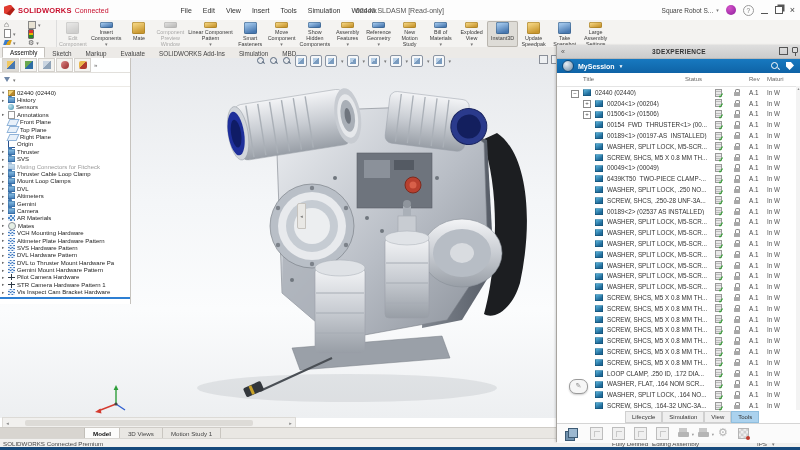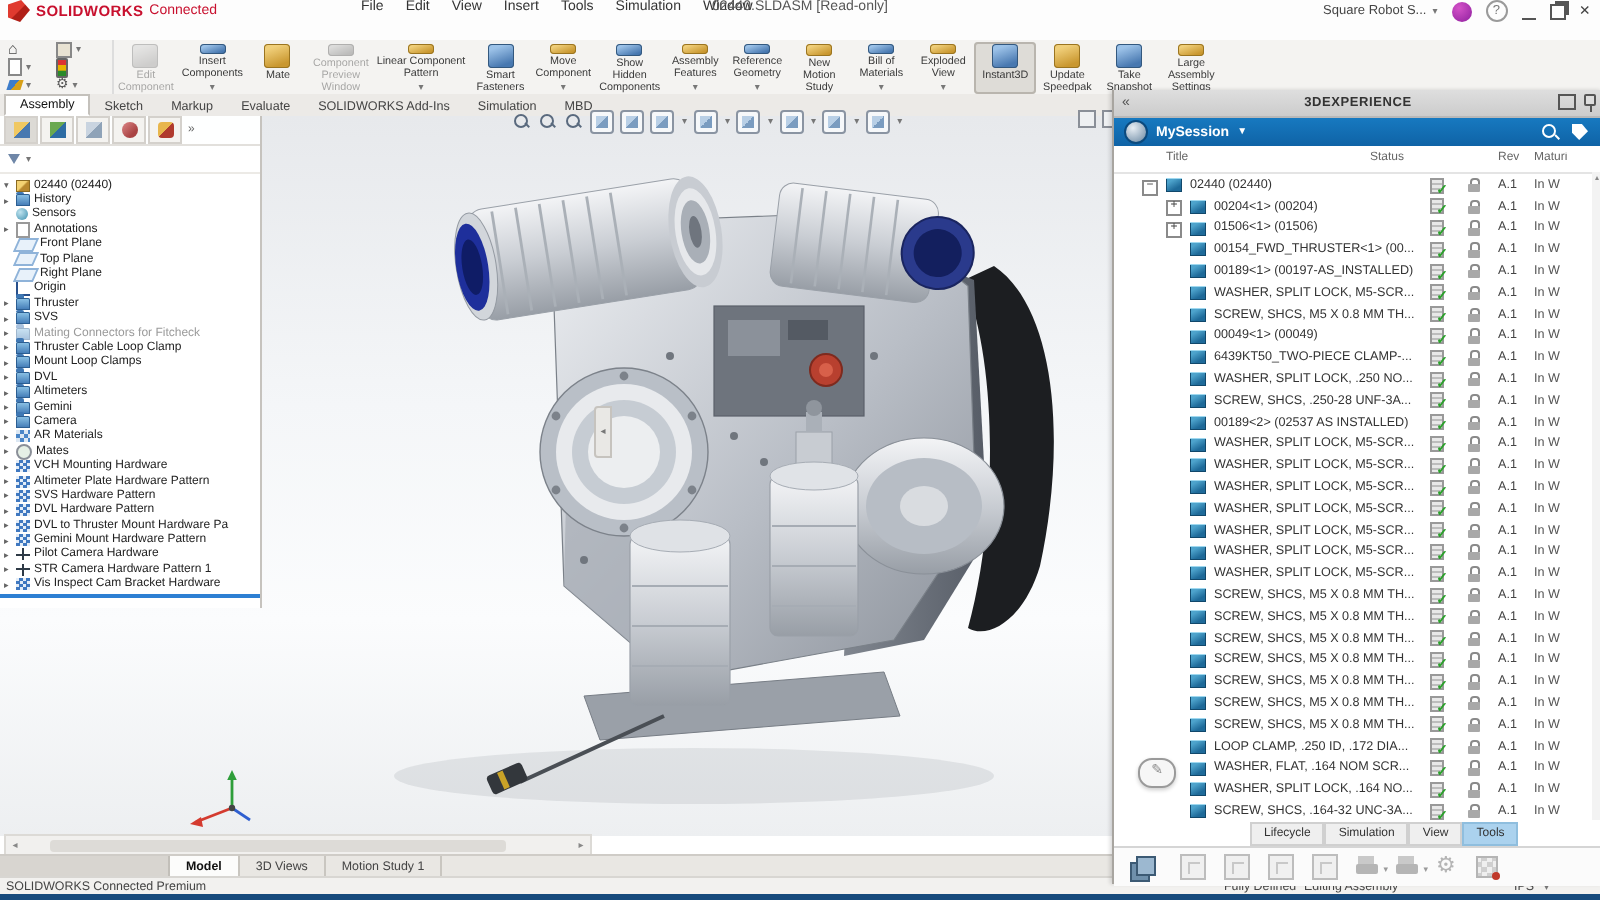--- a/index.html
+++ b/index.html
@@ -3,21 +3,21 @@
 <meta charset="utf-8">
 <style>
   html,body{margin:0;padding:0;}
   body{width:800px;height:450px;overflow:hidden;background:#fff;
        font-family:"Liberation Sans",sans-serif;position:relative;
        -webkit-font-smoothing:antialiased;}
   .abs{position:absolute;}
 
   
   .titlebar{left:0;top:0;width:800px;height:20px;background:#fdfdfd;
-            border-bottom:1px solid #e3e1de;display:flex;align-items:flex-start;font-size:7px;color:#333;gap:48px;}
+            border-bottom:1px solid #e3e1de;display:flex;align-items:center;font-size:7px;color:#333;gap:48px;}
   .logo{display:flex;align-items:center;margin-left:4px;gap:3px;}
   .logo-mark{width:11px;height:11px;background:linear-gradient(135deg,#e03a2f 48%,#b01f17 52%);
              clip-path:polygon(0 20%,60% 0,100% 45%,55% 100%,0 80%);}
   .logo-text{color:#c8102e;font-weight:bold;font-size:7.5px;letter-spacing:.2px;}
   .logo-sub{color:#c8102e;font-size:7px;}
   .menus{display:flex;gap:11px;margin-left:24px;}
   .menu-item{cursor:default;}
   .doc-title{position:absolute;left:0;right:0;text-align:center;color:#555;font-size:7px;pointer-events:none;}
   .tb-right{margin-left:auto;display:flex;align-items:center;gap:7px;margin-right:5px;}
   .account{font-size:6.5px;color:#444;display:flex;align-items:center;gap:2px;}

